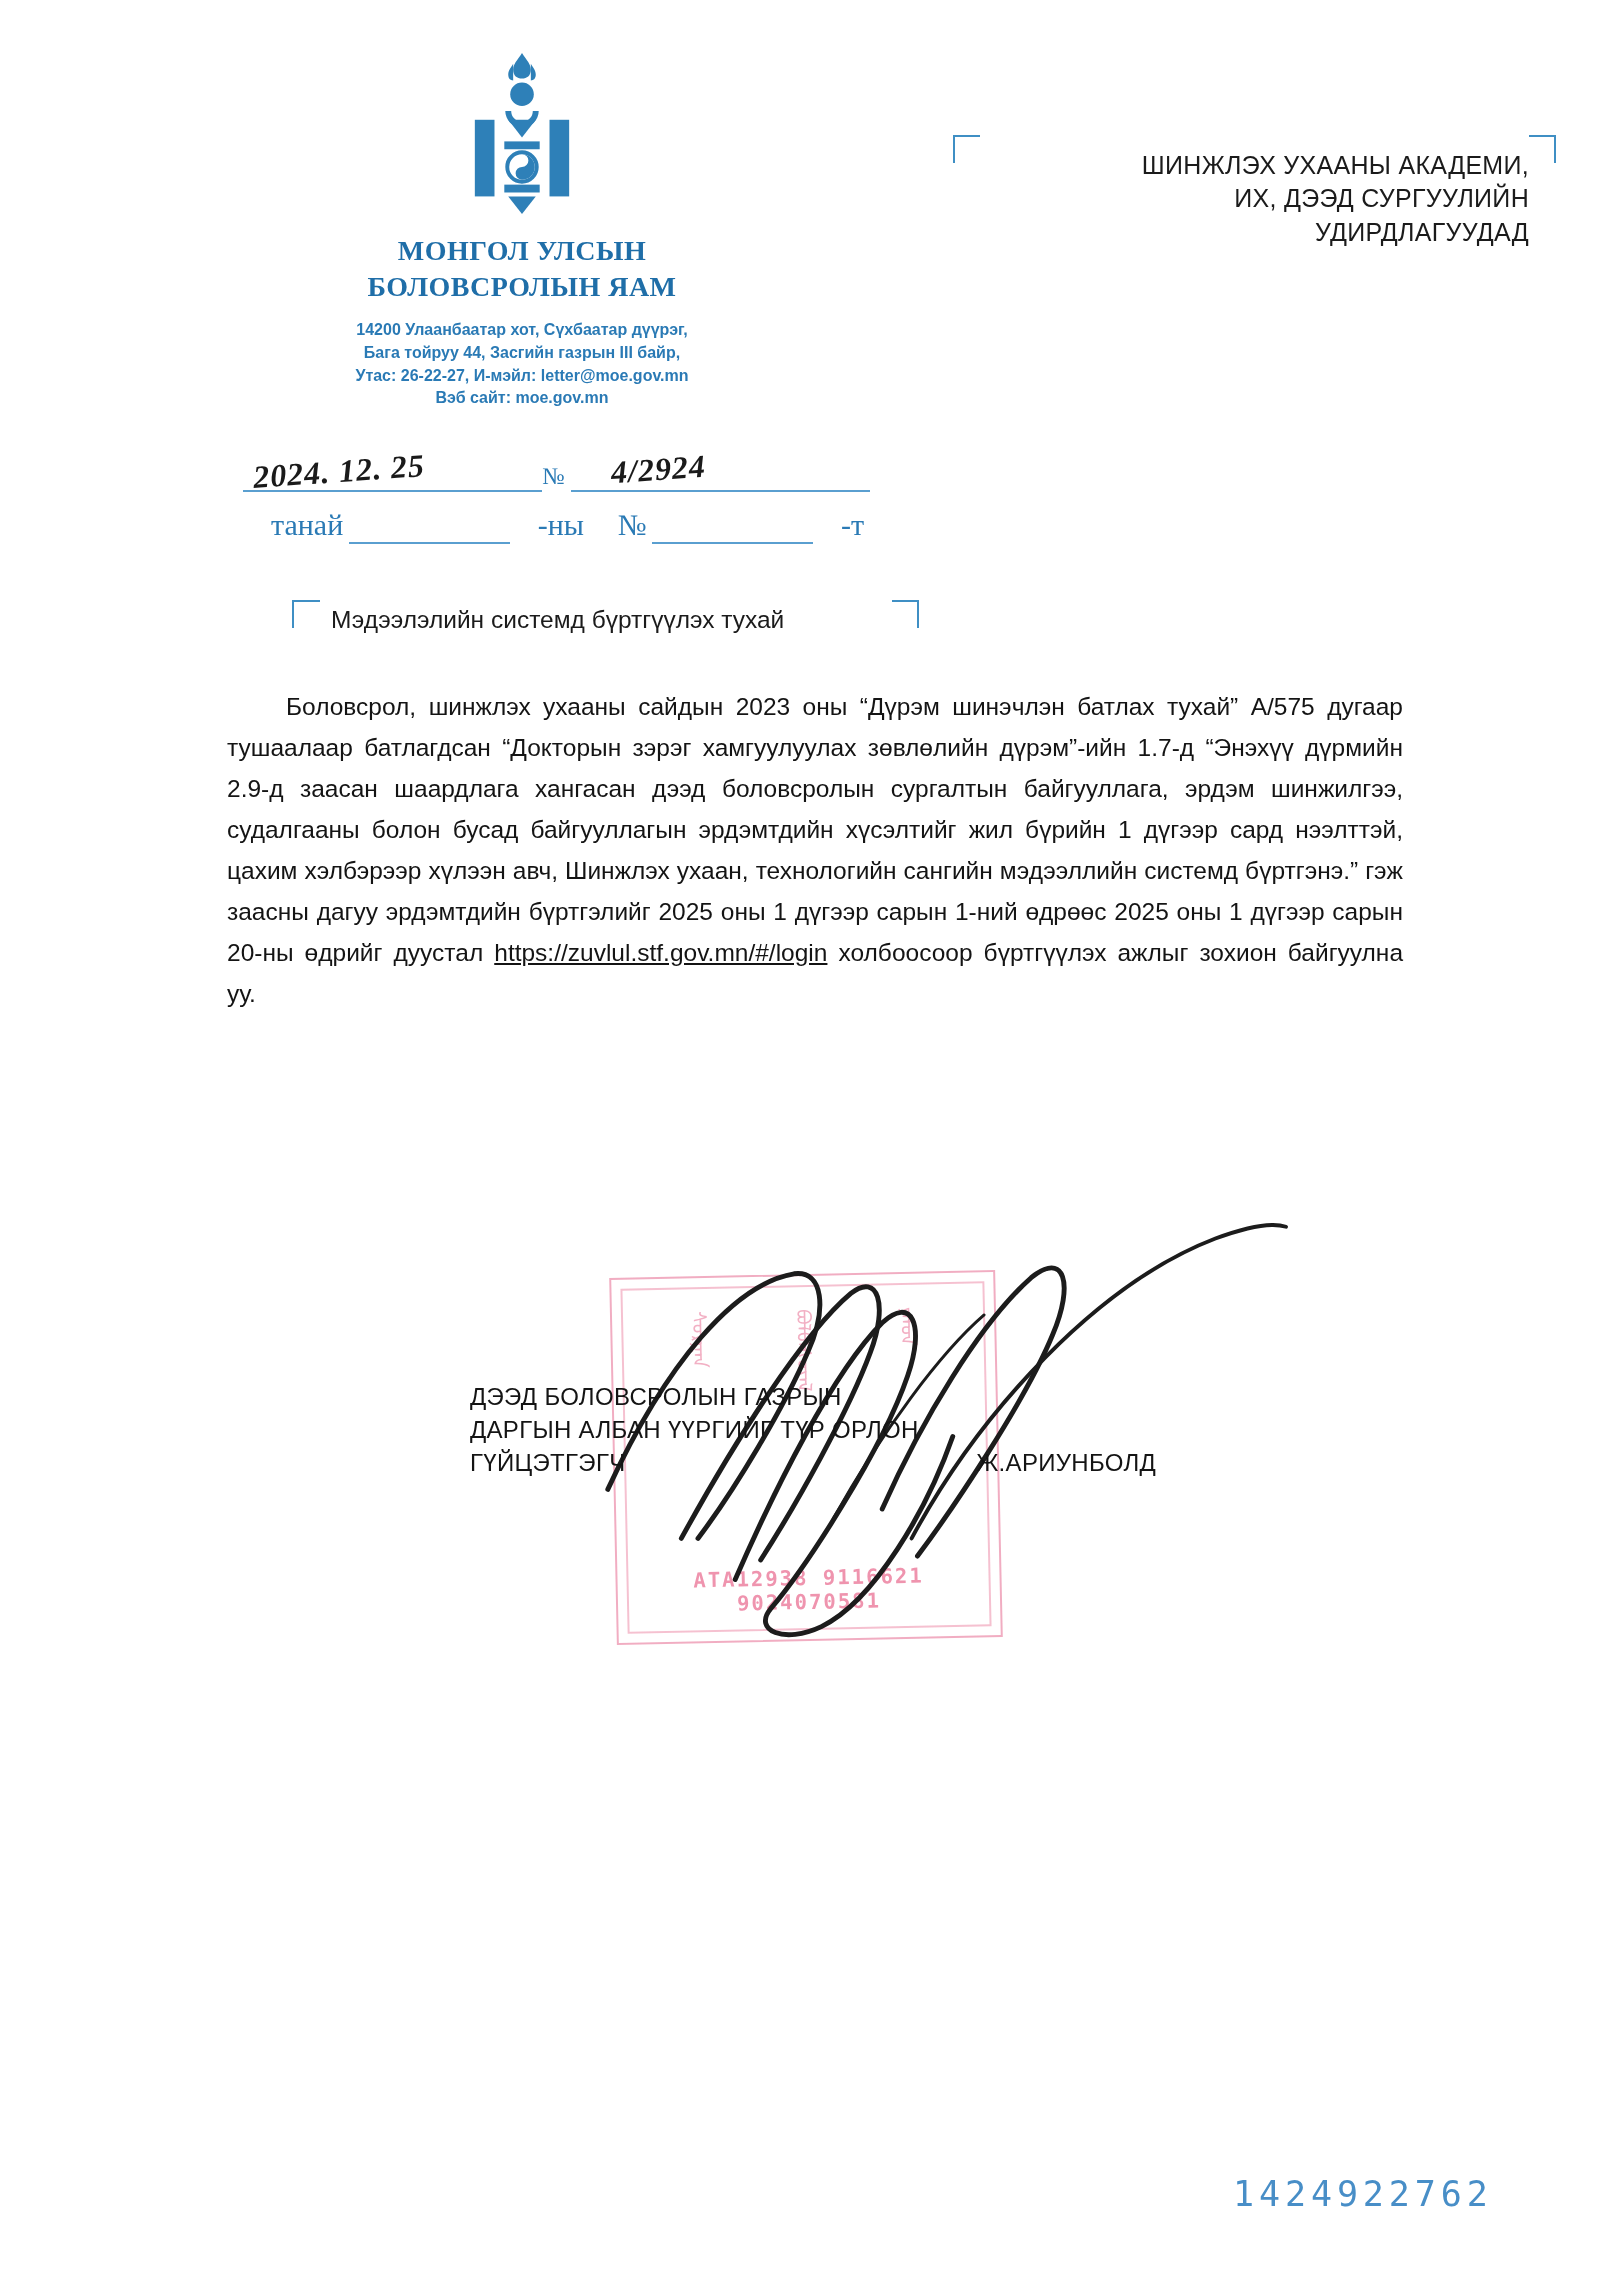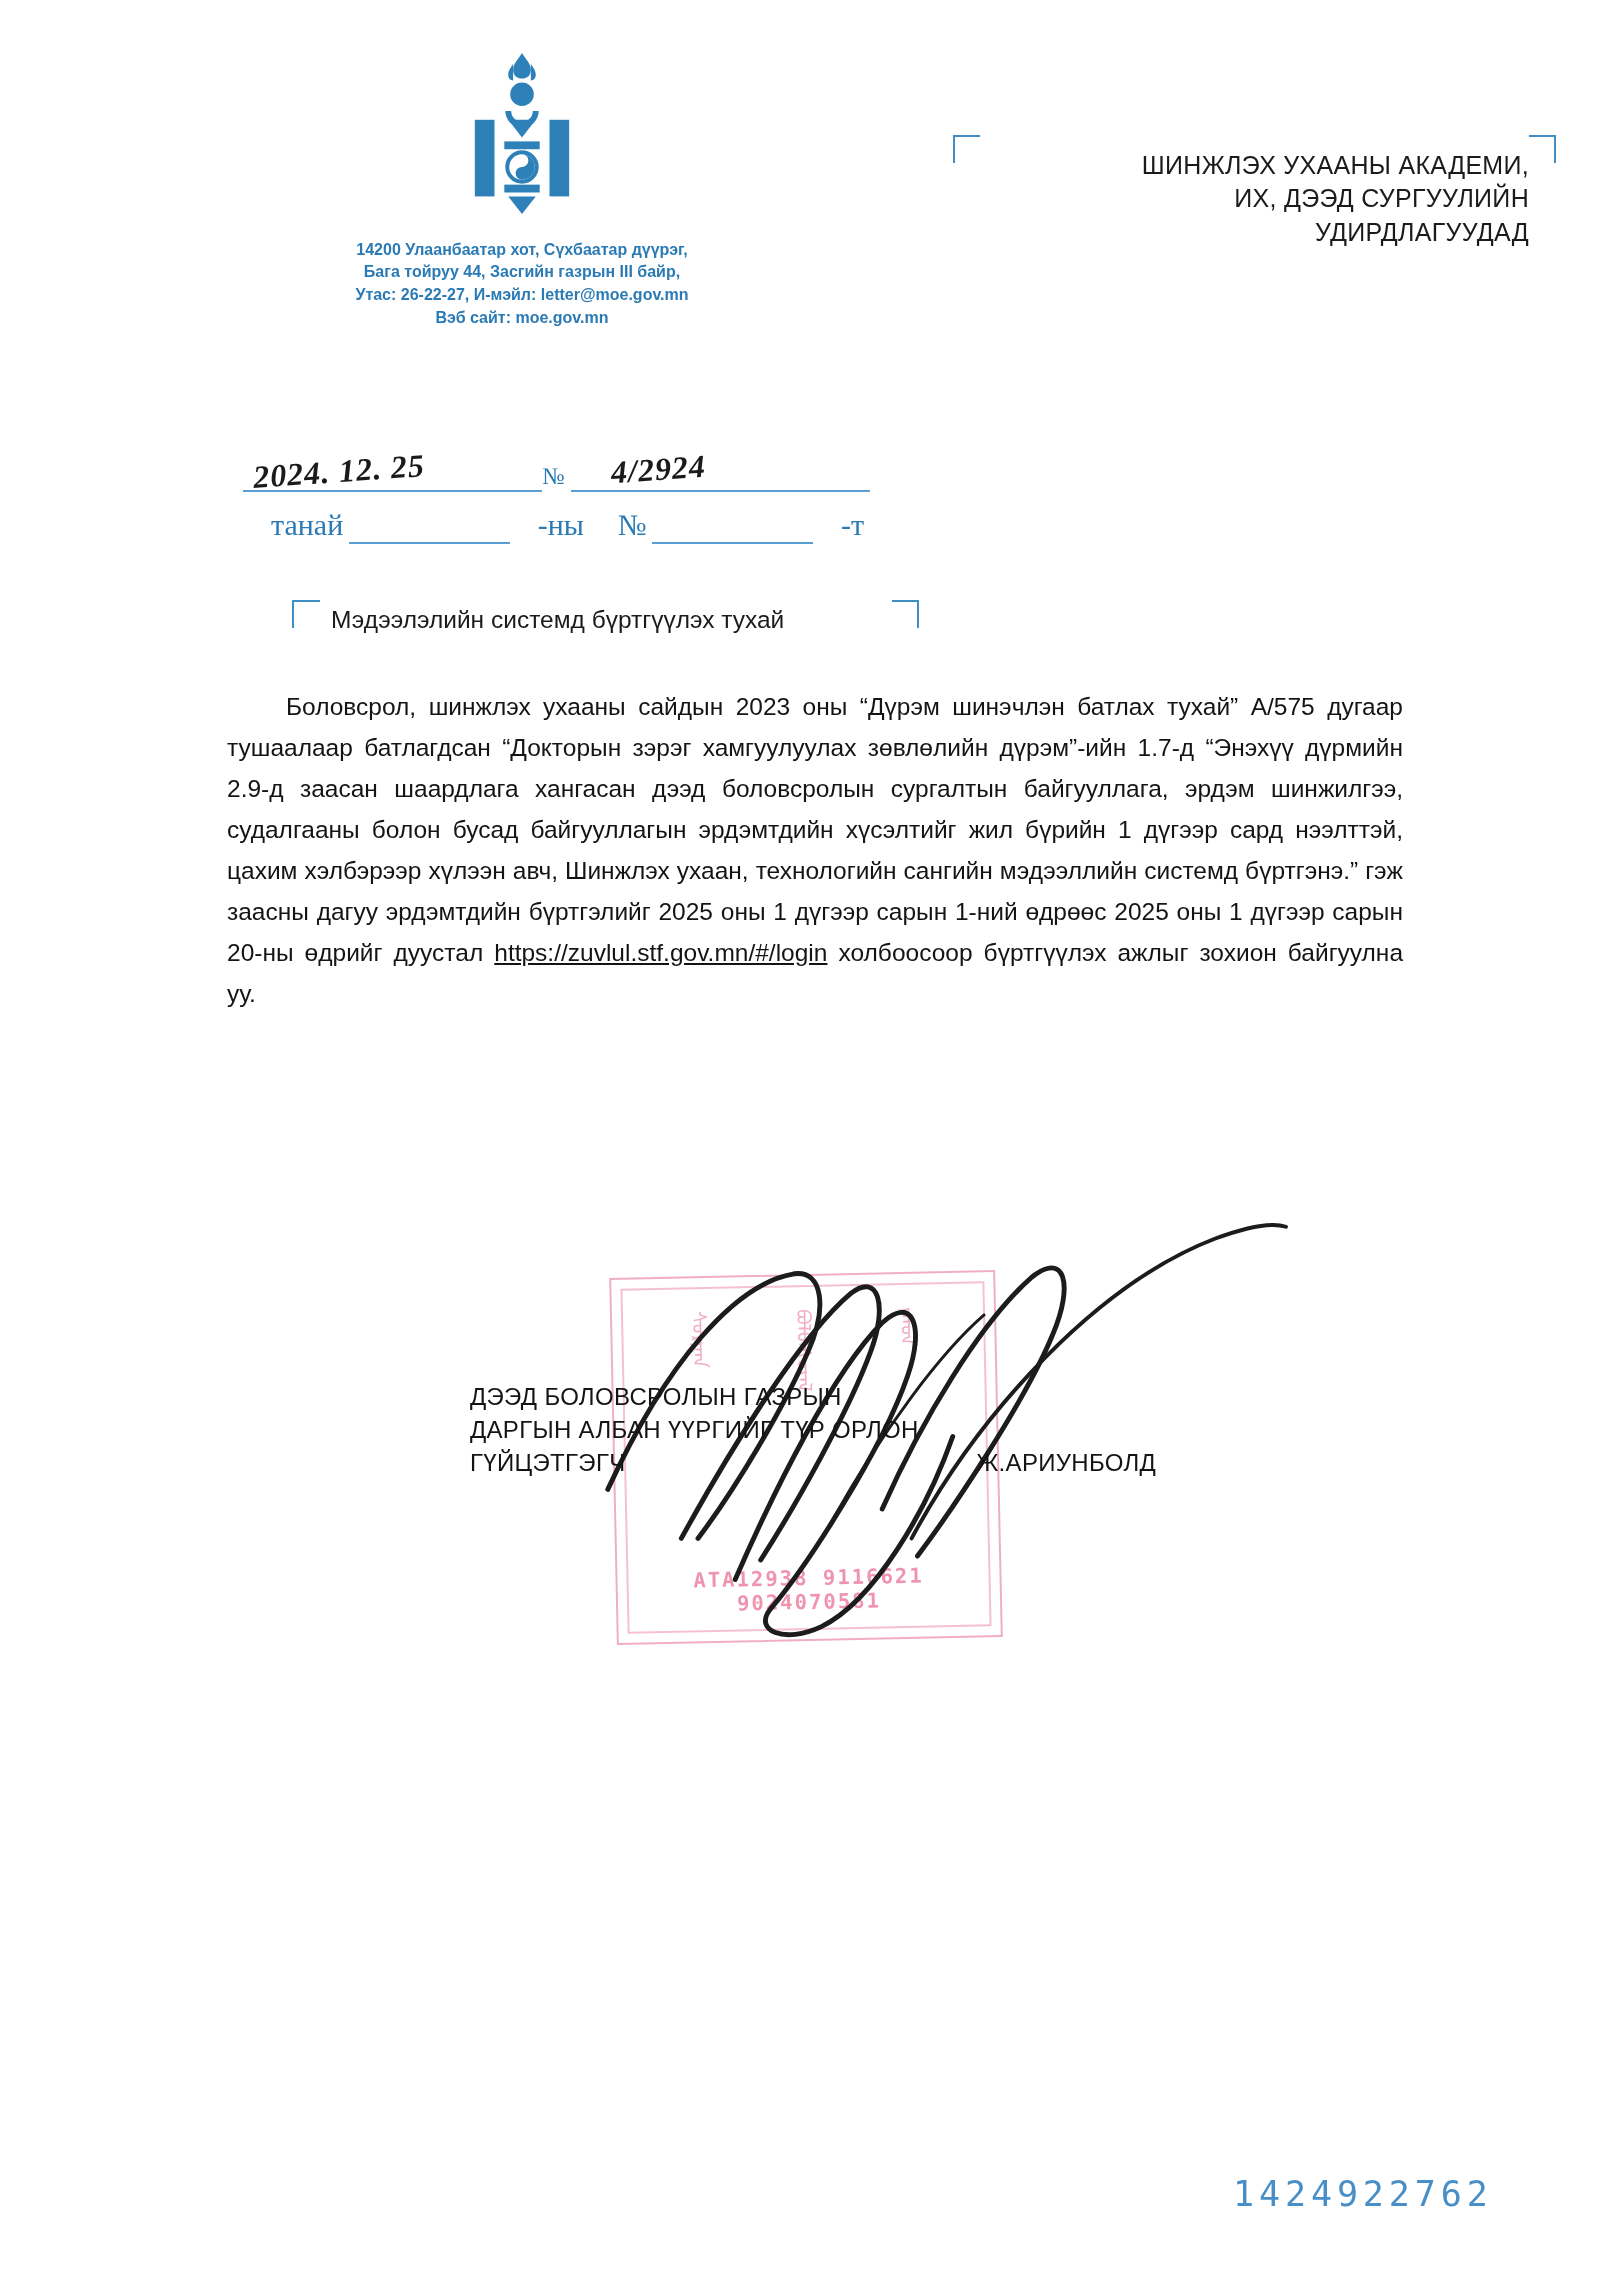--- a/index.html
+++ b/index.html
@@ -266,20 +266,24 @@
           <circle cx="60" cy="118" r="15" fill="none" stroke="#2e80b8" stroke-width="4"></circle>
           <path d="M60 105 a6.5 6.5 0 0 1 0 13 a6.5 6.5 0 0 0 0 13 a13 13 0 0 0 0 -26 z"></path>
 
           <rect x="42" y="136" width="36" height="8"></rect>
 
           <path d="M46 148 h28 l-14 18 z"></path>
         </g>
       </svg>
     </div>
 
+    <div class="ministry-name">
+      <div>МОНГОЛ УЛСЫН</div>
+      <div>БОЛОВСРОЛЫН ЯАМ</div>
+    </div>
 
     <div class="contact">
       <div>14200 Улаанбаатар хот, Сүхбаатар дүүрэг,</div>
       <div>Бага тойруу 44, Засгийн газрын III байр,</div>
       <div>Утас: 26-22-27, И-мэйл: letter@moe.gov.mn</div>
       <div>Вэб сайт: moe.gov.mn</div>
     </div>
   </div>
 
   <div class="recipient">

